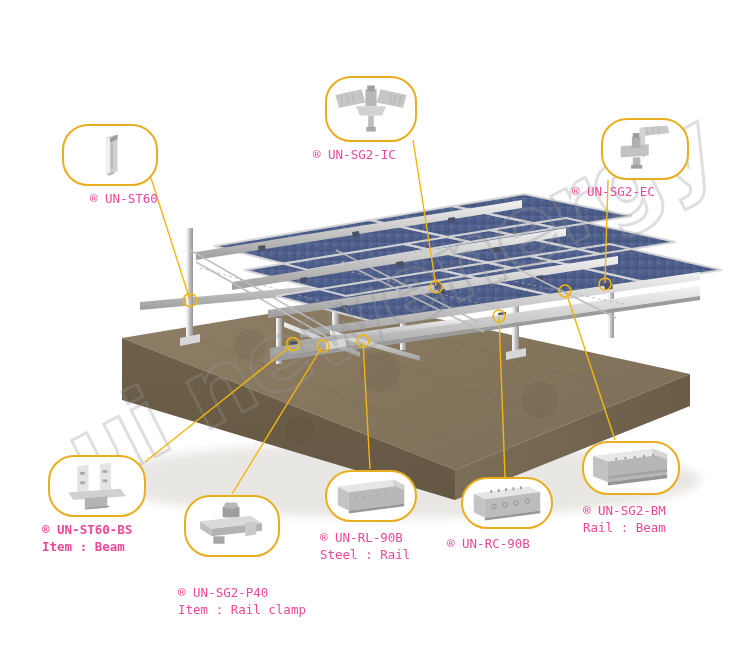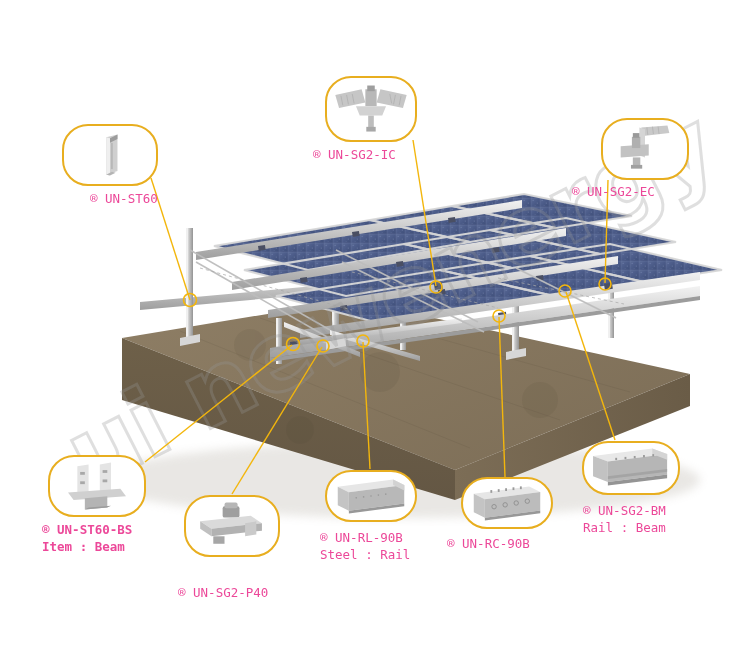--- a/index.html
+++ b/index.html
@@ -333,20 +333,21 @@
         <rect x="40" y="6" width="14" height="6" rx="2" fill="#B6B6B6"></rect>
         <polygon points="14,26 68,20 80,28 26,34" fill="#DADADA"></polygon>
         <polygon points="14,26 26,34 26,42 14,34" fill="#C0C0C0"></polygon>
         <polygon points="26,34 80,28 80,36 26,42" fill="#B2B2B2"></polygon>
         <polygon points="62,28 74,26 74,40 62,42" fill="#CACACA"></polygon>
         <rect x="28" y="42" width="12" height="8" fill="#A6A6A6"></rect>
       </svg>
     </div>
     <div class="cap" style="left:178px;top:561px;margin-top:23px;">
       <span>® UN-SG2-P40</span>
+      <span class="l2">Item : Rail clamp</span>
     </div>
   </div>
 
   <div class="callout">
     <div class="bubble" style="left:325px;top:470px;width:92px;height:52px;">
       <svg viewBox="0 0 92 52">
         <polygon points="10,16 70,8 82,14 22,22" fill="#E6E6E6"></polygon>
         <polygon points="10,16 22,22 22,42 10,36" fill="#C4C4C4"></polygon>
         <polygon points="22,22 82,14 82,34 22,42" fill="#B8B8B8"></polygon>
         <polygon points="70,8 82,14 82,20 70,14" fill="#D2D2D2"></polygon>

